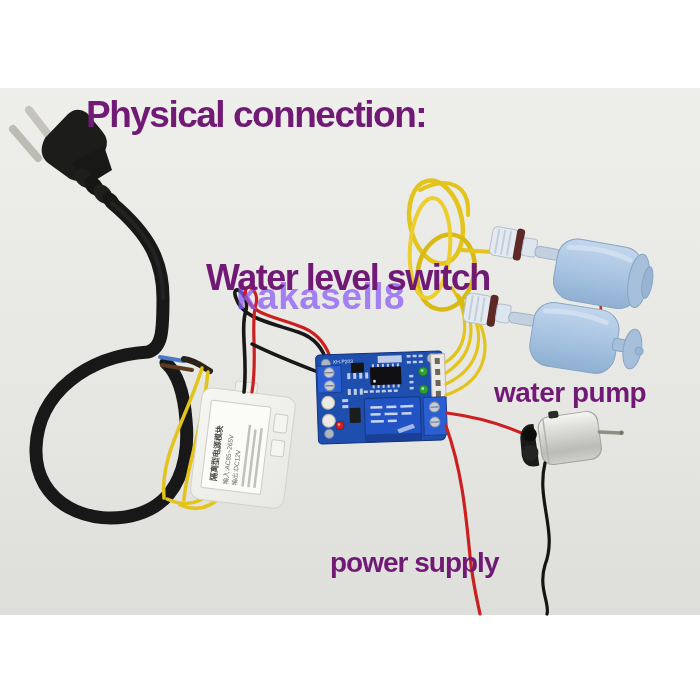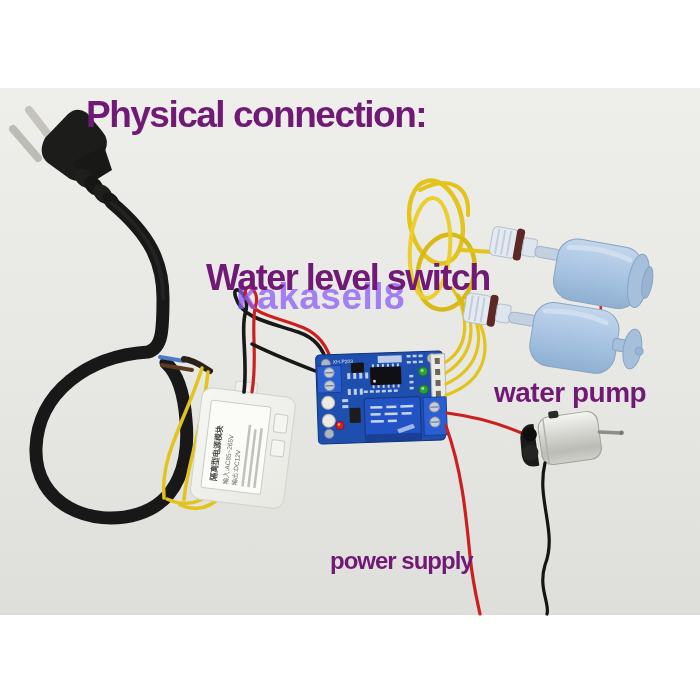--- a/index.html
+++ b/index.html
@@ -4,21 +4,21 @@
 <style>
   html,body{margin:0;padding:0;}
   body{width:700px;height:700px;position:relative;background:#ffffff;overflow:hidden;
        font-family:"Liberation Sans", sans-serif;}
   .stage{position:absolute;left:0;top:0;width:700px;height:700px;}
   svg{position:absolute;left:0;top:0;}
   .overlay-label{position:absolute;color:#701a75;font-weight:600;white-space:nowrap;z-index:6;}
   .lbl-title{left:86px;top:94px;font-size:37px;letter-spacing:-1.5px;}
   .lbl-switch{left:206px;top:257px;font-size:36px;letter-spacing:-1.5px;text-align:center;}
   .lbl-pump{left:494px;top:377px;font-size:28px;letter-spacing:-0.5px;}
-  .lbl-psu{left:330px;top:547px;font-size:24px;letter-spacing:-1px;}
+  .lbl-psu{left:330px;top:547px;font-size:28px;letter-spacing:-1px;}
   .watermark{position:absolute;left:236px;top:276px;font-size:37px;font-weight:700;
              color:#8b5cf6;opacity:0.75;letter-spacing:0.5px;z-index:5;white-space:nowrap;}
 </style>
 </head>
 <body>
 
 <div class="stage">
 
 <svg width="700" height="700" viewBox="0 0 700 700">
   <defs>

